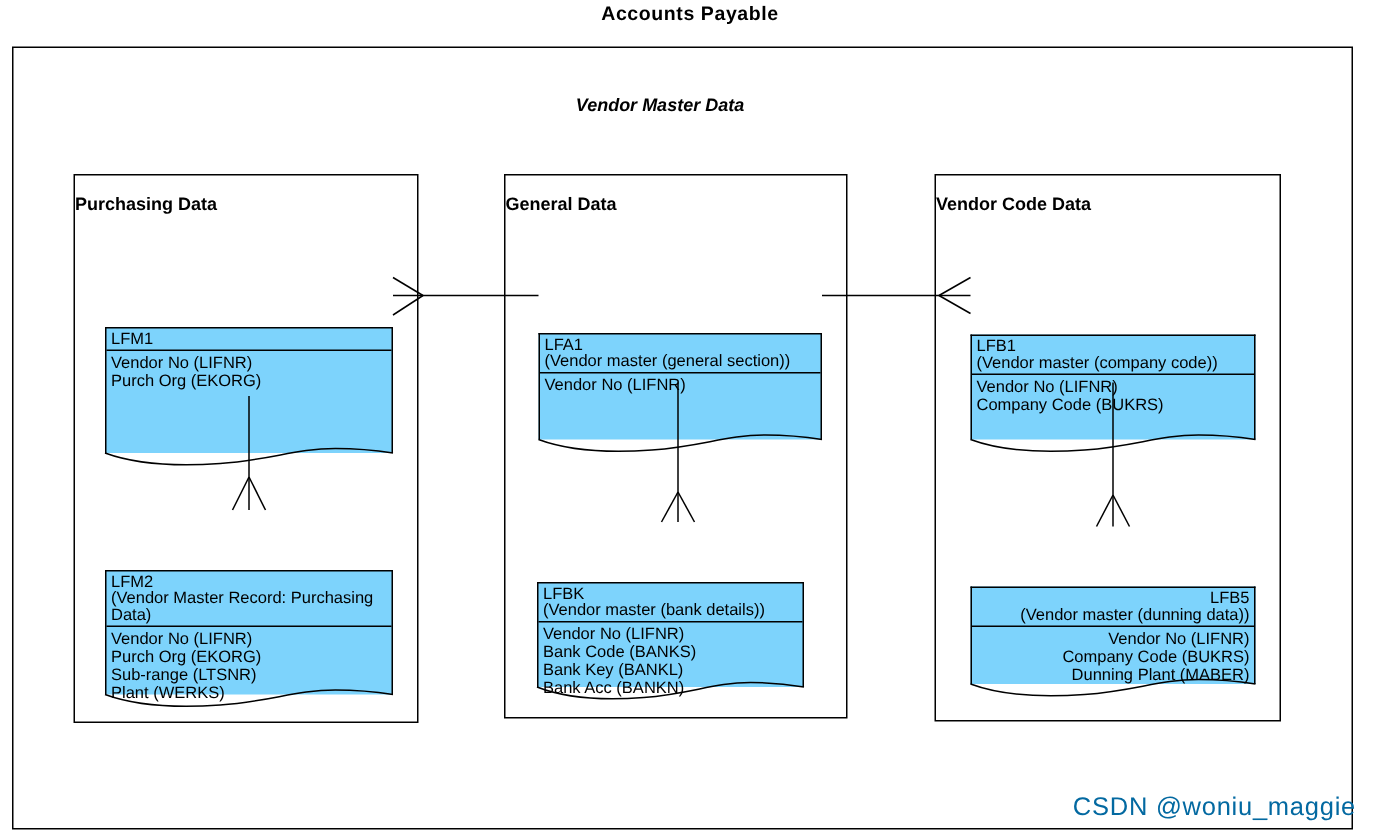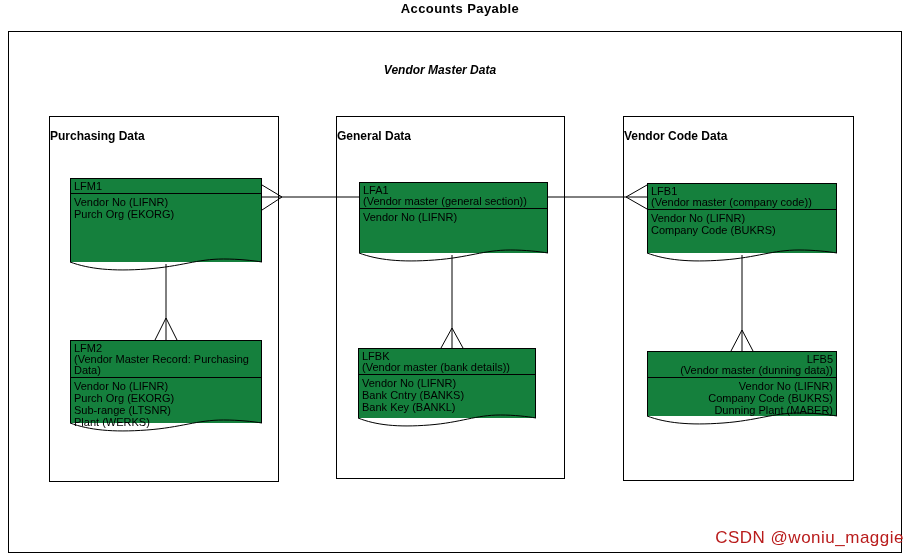--- a/index.html
+++ b/index.html
@@ -45,22 +45,23 @@
     text-align: left;
     font-size: 12px;
     font-weight: bold;
   }
   .entity {
     position: absolute;
     box-sizing: border-box;
     border-left: 1px solid #000000;
     border-top: 1px solid #000000;
     border-right: 1px solid #000000;
-    background: #15803d;
+    background: #7dd3fc;
     font-size: 11px;
+    margin-top: 40px;
   }
   .entity-header {
     padding: 2px 3px 1px 3px;
     line-height: 11px;
     border-bottom: 1px solid #000000;
   }
   .entity-name { line-height: 11px; }
   .entity-desc { line-height: 11px; }
   .entity-fields { padding: 2px 3px 0 3px; }
   .field { line-height: 12px; white-space: nowrap; }
@@ -85,21 +86,21 @@
     left: 0; top: 0;
     width: 920px; height: 560px;
     pointer-events: none;
   }
   .connectors line { stroke: #000000; stroke-width: 1; }
   .watermark {
     position: absolute;
     top: 528px;
     right: 16px;
     font-size: 17px;
-    color: #b91c1c;
+    color: #0369a1;
     letter-spacing: 0.5px;
     margin-left: 34px;
   }
 </style>
 </head>
 <body>
 
 <div class="canvas">
 
   <div class="main-title">Accounts Payable</div>
@@ -162,22 +163,23 @@
     </svg>
   </div>
 
   <div class="entity" style="left:358px; top:348px; width:178px; height:70px;">
     <div class="entity-header">
       <div class="entity-name">LFBK</div>
       <div class="entity-desc">(Vendor master (bank details))</div>
     </div>
     <div class="entity-fields">
       <div class="field">Vendor No (LIFNR)</div>
-      <div class="field">Bank Cntry (BANKS)</div>
+      <div class="field">Bank Code (BANKS)</div>
       <div class="field">Bank Key (BANKL)</div>
+      <div class="field">Bank Acc (BANKN)</div>
     </div>
     <svg class="wave" viewBox="0 0 100 16" preserveAspectRatio="none" aria-hidden="true">
       <path d="M0,5 C10,12 22,14.5 40,12 C58,9.5 66,2 80,2 C88,2 95,3.5 100,5"></path>
     </svg>
   </div>
 
   <div class="entity" style="left:647px; top:183px; width:190px; height:70px;">
     <div class="entity-header">
       <div class="entity-name">LFB1</div>
       <div class="entity-desc">(Vendor master (company code))</div>

